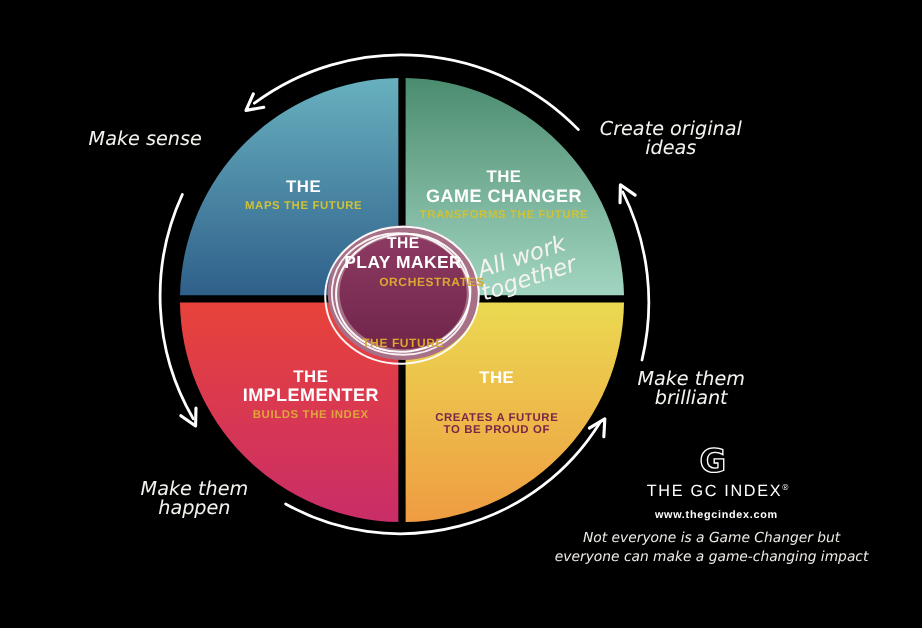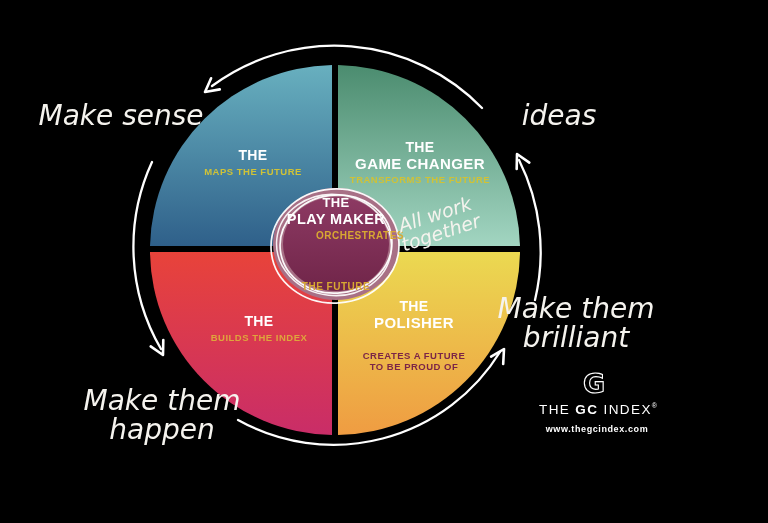--- a/index.html
+++ b/index.html
@@ -16,26 +16,26 @@
   .qlabel .sub{display:block;font-size:9.5px;letter-spacing:.5px;margin-top:3px;color:#cfc238;}
   .qlabel .sub2{display:block;font-size:9.5px;letter-spacing:.5px;color:#7b2547;}
   .qlabel.impl .sub{color:#dfa53c;}
   .qlabel.pol .sub{color:#7b2547;margin-top:20px;}
   .center-label .the{font-size:13px;}
   .center-label .title{font-size:14.5px;}
   .center-label .sub{color:#d8a832;font-size:10px;margin-top:3px;margin-left:48px;}
   .center-label .subb{display:block;font-size:10px;letter-spacing:.5px;color:#d8a832;margin-top:40px;}
   
   .hw{font-family:"DejaVu Sans",sans-serif;font-style:italic;color:#f5f3ee;
-      font-size:28px;line-height:1.02;white-space:nowrap;}
+      font-size:16px;line-height:1.02;white-space:nowrap;}
   .hw div{white-space:nowrap;}
   .hw-rot{transform:translate(-50%,-50%) rotate(-18deg);font-size:19px;}
   
   .brandname{color:#ffffff;font-size:13.5px;letter-spacing:1.4px;white-space:nowrap;font-weight:300;}
-  .brandname b{font-weight:bold;}
+  .brandname b{font-weight:normal;}
   .brandname sup{font-size:7px;letter-spacing:0;}
   .brandurl{color:#ffffff;font-size:9px;font-weight:bold;letter-spacing:.6px;white-space:nowrap;}
   .tagline{font-family:"DejaVu Sans",sans-serif;font-style:italic;color:#efece6;
            font-size:11.5px;line-height:1.35;white-space:nowrap;}
 </style>
 </head>
 <body>
 
 <div class="stage">
 
@@ -99,26 +99,26 @@
   </div>
 
   <div class="abs qlabel" style="left:420px;top:163px;">
     <span class="the">THE</span>
     <span class="title">GAME CHANGER</span>
     <span class="sub">TRANSFORMS THE FUTURE</span>
   </div>
 
   <div class="abs qlabel impl" style="left:259px;top:329px;">
     <span class="the">THE</span>
+    <span class="title">IMPLEMENTER</span>
     <span class="sub">BUILDS THE INDEX</span>
   </div>
 
   <div class="abs qlabel pol" style="left:414px;top:336px;">
     <span class="the">THE</span>
-    <span class="title">POLISHER</span>
     <span class="sub">CREATES A FUTURE</span>
     <span class="sub2">TO BE PROUD OF</span>
   </div>
 
   <div class="abs qlabel center-label" style="left:336px;top:244px;">
     <span class="the">THE</span>
     <span class="title">PLAY MAKER</span>
     <span class="sub">ORCHESTRATES</span>
     <span class="subb">THE FUTURE</span>
   </div>
@@ -126,20 +126,21 @@
   <div class="abs hw hw-rot" style="left:438px;top:224px;">
     <div>All work</div>
     <div>together</div>
   </div>
 
   <div class="abs hw" style="left:121px;top:116px;">
     <div>Make sense</div>
   </div>
 
   <div class="abs hw" style="left:559px;top:116px;">
+    <div>Create original</div>
     <div>ideas</div>
   </div>
 
   <div class="abs hw" style="left:576px;top:324px;">
     <div>Make them</div>
     <div>brilliant</div>
   </div>
 
   <div class="abs hw" style="left:162px;top:416px;">
     <div>Make them</div>
@@ -148,15 +149,17 @@
 
   <div class="abs brandname" style="left:598px;top:409px;">
     <span>THE</span>
     <b>GC</b>
     <span>INDEX</span><sup>®</sup>
   </div>
 
   <div class="abs brandurl" style="left:597px;top:429px;">www.thegcindex.com</div>
 
   <div class="abs tagline" style="left:593px;top:456px;">
+    <div>Not everyone is a Game Changer but</div>
+    <div>everyone can make a game-changing impact</div>
   </div>
 
 </div>
 
 </body></html>

